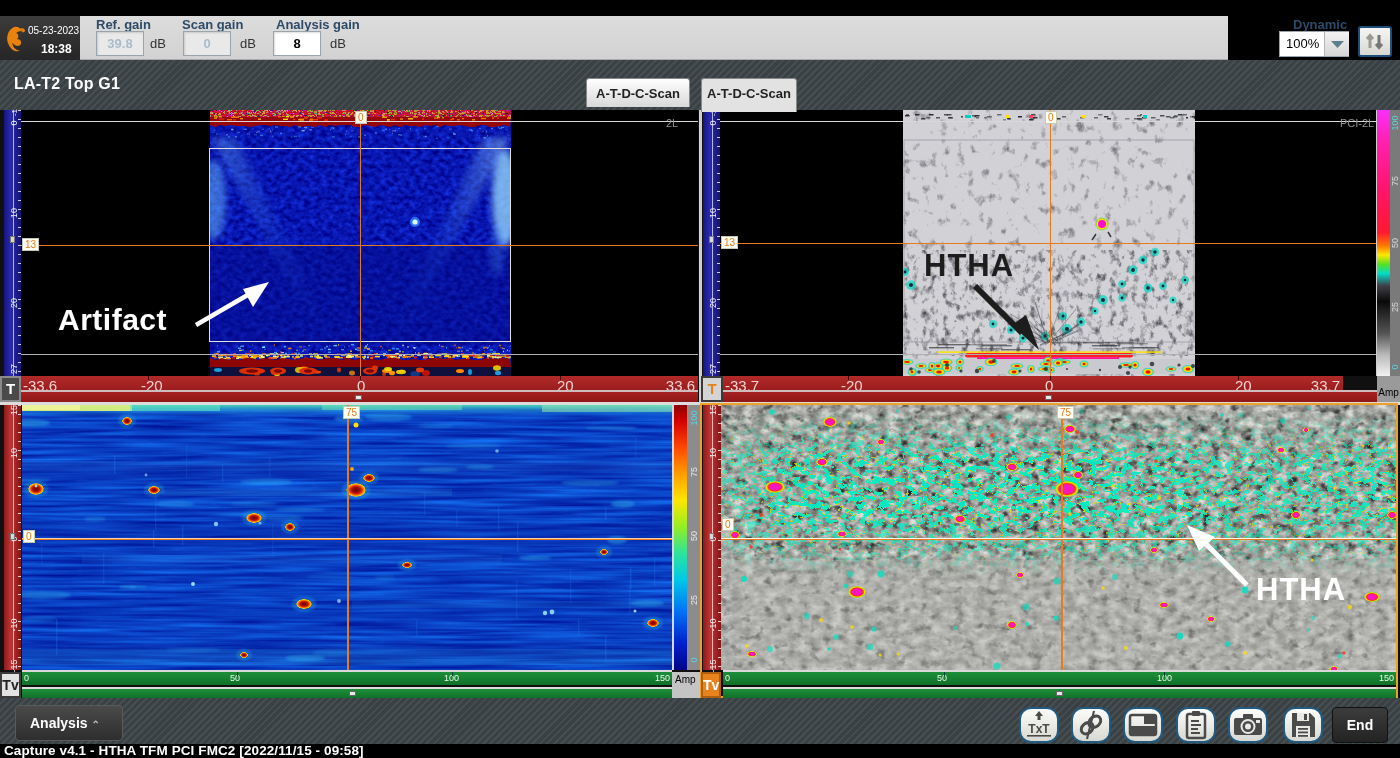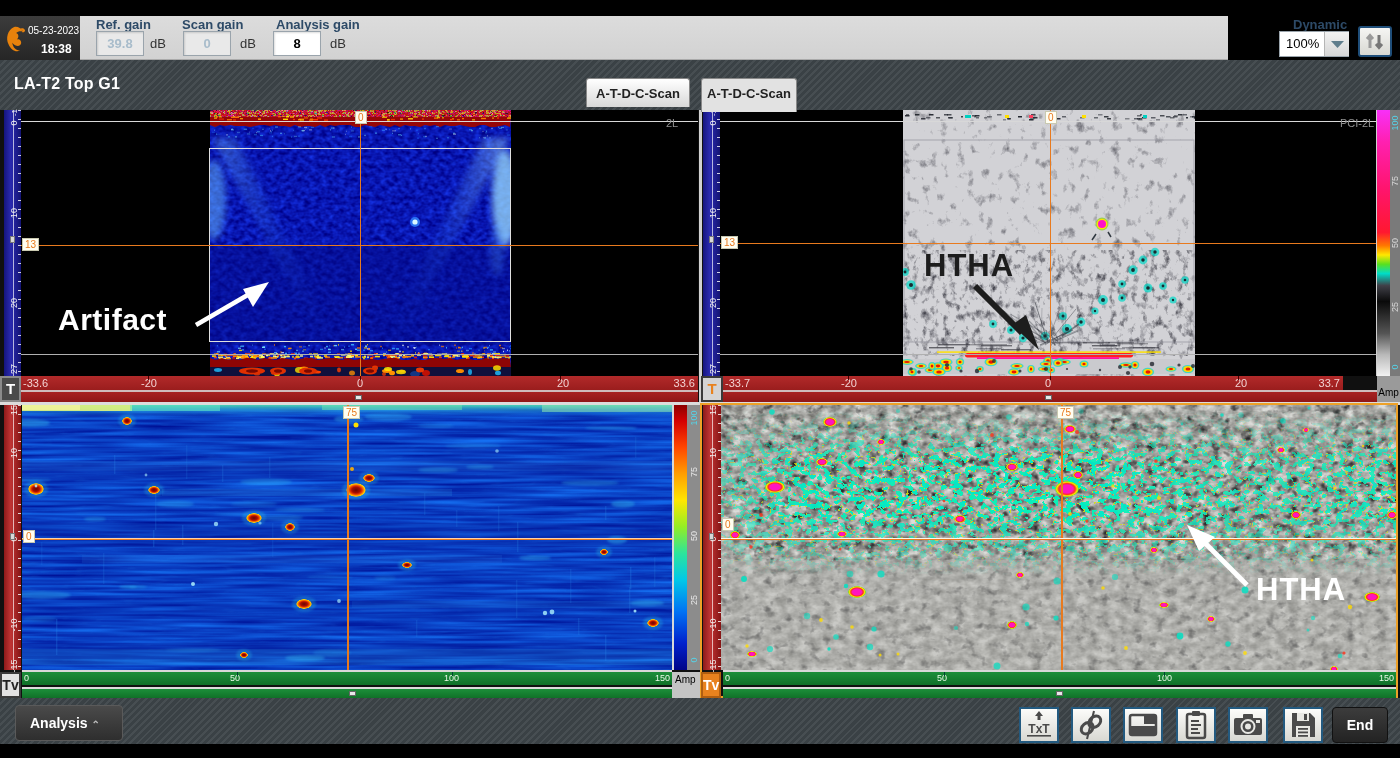--- a/index.html
+++ b/index.html
@@ -30,38 +30,38 @@
 
 
 #content { left:0; top:110px; width:1400px; height:588px; background:#101010; }
 
 
 .vruler { width:17px; }
 .vruler .line { position:absolute; left:9px; top:0; width:1px; height:100%; background:#ffffffaa; }
 .vruler .ticks { position:absolute; right:0; top:0; width:3px; height:100%;
   background:repeating-linear-gradient(#ffffffcc 0 1px, transparent 1px 9px); }
 .vlabel { position:absolute; font-size:9px; color:#eee; transform:rotate(-90deg); transform-origin:center; width:24px; text-align:center; left:-2px;}
-.hruler-red { height:14px; background:linear-gradient(#b22a2a,#9a1d1d); color:#f2d2d2; font-size:11px; }
+.hruler-red { height:14px; background:linear-gradient(#b22a2a,#9a1d1d); color:#f2d2d2; font-size:15px; }
 .hruler-red2 { height:13px; border-top:2px solid #cfbcbc; background:linear-gradient(#a82222,#8c1616); }
 .hruler-green { height:13px; background:linear-gradient(#1c8f3a,#107028); color:#eafbe9; font-size:9px;}
 .hruler-green2 { height:13px; border-top:2px solid #dcdcdc; background:linear-gradient(#1c8f3a,#0e6a24); }
 .cornerbox { font-weight:bold; text-align:center; }
 .thumb { position:absolute; width:7px; height:5px; background:#e8e8e8; border:1px solid #666; }
 .vthumb { position:absolute; width:5px; height:7px; background:#d8d8d8; border:1px solid #777; }
 
 
 .xline { position:absolute; background:#e87a1e; }
 .curslabel { position:absolute; font-size:10px; color:#e87a1e; background:#fffef2; border:1px solid #c9c9b0; line-height:11px; padding:0 2px; }
 
 
 .anno { position:absolute; font-weight:bold; letter-spacing:1px; }
 
 
 #bottombar { left:0; top:698px; width:1400px; height:46px; }
-.toolbtn { top:9px; width:40px; height:36px; border:2px solid #235a80; border-radius:0; background:linear-gradient(#fcfcfa,#d8d8d2); }
+.toolbtn { top:9px; width:40px; height:36px; border:2px solid #235a80; border-radius:12px; background:linear-gradient(#fcfcfa,#d8d8d2); }
 #endbtn { left:1332px; top:9px; width:56px; height:36px; border:1px solid #111; border-radius:4px; background:linear-gradient(#3c3c3c,#232323); color:#fff; font-size:14px; font-weight:bold; text-align:center; line-height:34px; }
 #analysisbtn { left:15px; top:7px; width:108px; height:36px; border:1px solid #5a5a5a; border-radius:4px; background:linear-gradient(#4a4a4a,#2e2e2e); color:#fff; font-size:14px; font-weight:bold; line-height:34px; padding-left:14px;}
 
 
 #statusbar { left:0; top:744px; width:1400px; height:14px; background:#000; color:#fff; font-size:13.5px; font-weight:bold; line-height:14px; padding-left:4px; letter-spacing:0.1px;}
 </style>
 </head>
 <body>
 <div id="app">
 
@@ -1484,13 +1484,14 @@
 <rect x="12" y="4" width="12" height="8" fill="#e8e8e4"></rect>
 <rect x="19" y="5" width="3" height="6" fill="#4a4a4a"></rect>
 <rect x="11" y="17" width="14" height="11" fill="#e8e8e4"></rect>
 <rect x="13" y="19" width="10" height="1.8" fill="#4a4a4a"></rect>
 <rect x="13" y="22.5" width="10" height="1.8" fill="#4a4a4a"></rect>
 <rect x="13" y="26" width="10" height="1.8" fill="#4a4a4a"></rect>
         </svg></div>
     <div class="abs" id="endbtn">End</div>
   </div>
 
+  <div class="abs" id="statusbar">Capture v4.1 - HTHA TFM PCI FMC2 [2022/11/15 - 09:58]</div>
 </div>
 
 </body></html>

